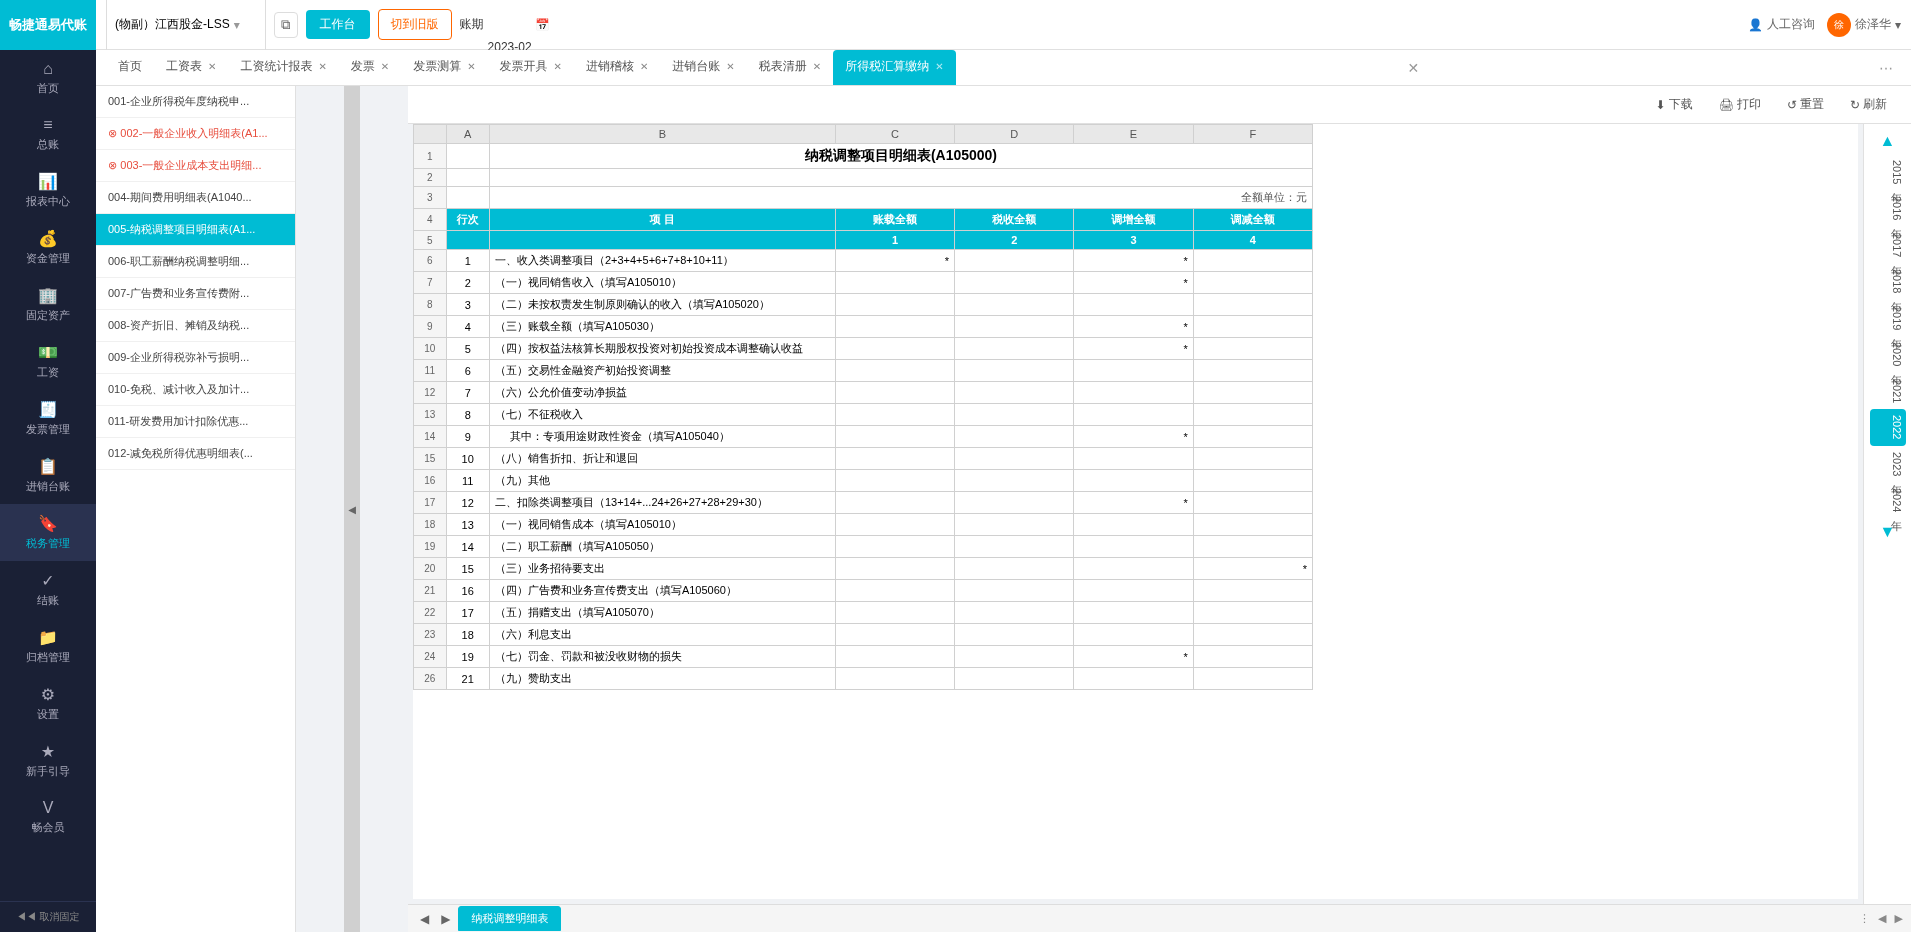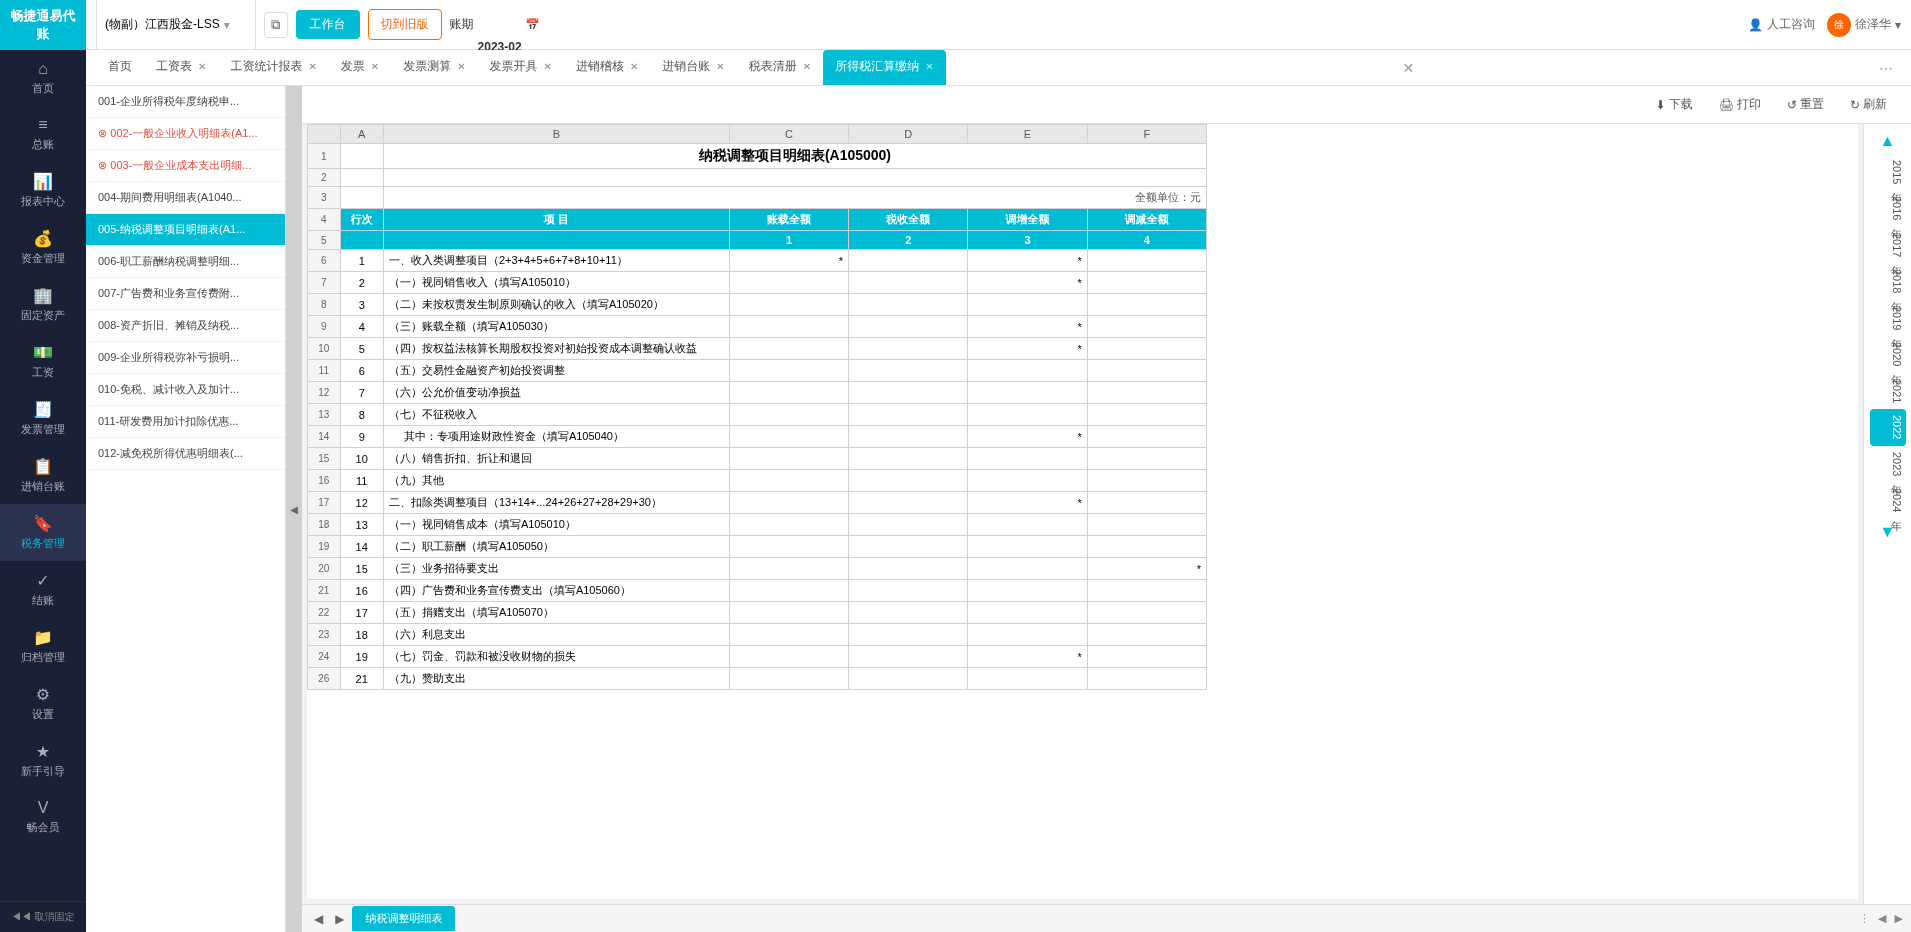--- a/index.html
+++ b/index.html
@@ -1,19 +1,19 @@
 <!DOCTYPE html>
 <html><head>
   <meta charset="utf-8">
   <style>
     * { box-sizing: border-box; margin: 0; padding: 0; }
     body { font-family: 'Microsoft YaHei', SimSun, sans-serif; font-size: 12px; background: #f0f2f5; display: flex; height: 932px; overflow: hidden; }
 
     
-    .sidebar { width: 86px; background: #1a2035; display: flex; flex-direction: column; color: #ccc; flex-shrink: 0; }
+    .sidebar { width: 96px; background: #1a2035; display: flex; flex-direction: column; color: #ccc; flex-shrink: 0; }
     .sidebar-logo { background: #00bcd4; color: white; padding: 10px 5px; text-align: center; font-size: 13px; font-weight: bold; height: 50px; display: flex; align-items: center; justify-content: center; }
     .sidebar-item { display: flex; flex-direction: column; align-items: center; padding: 10px 5px; cursor: pointer; font-size: 11px; color: #aab; gap: 3px; }
     .sidebar-item.active { background: #2a3250; color: #00bcd4; }
     .sidebar-item .icon { font-size: 16px; }
     .sidebar-footer { margin-top: auto; }
     .sidebar-pin { font-size: 10px; color: #888; padding: 8px; text-align: center; cursor: pointer; border-top: 1px solid #2a3250; margin-top: 27px; }
 
     
     .main { flex: 1; display: flex; flex-direction: column; overflow: hidden; }
 
@@ -29,21 +29,21 @@
     .topbar-right .user { display: flex; align-items: center; gap: 4px; cursor: pointer; }
 
     
     .nav-tabs { background: white; display: flex; align-items: center; padding: 0 10px; border-bottom: 1px solid #e0e0e0; flex-shrink: 0; height: 36px; overflow-x: auto; }
     .nav-tab { padding: 8px 12px; font-size: 12px; color: #555; cursor: pointer; white-space: nowrap; border-bottom: 2px solid transparent; display: flex; align-items: center; gap: 4px; }
     .nav-tab.active { background: #00bcd4; color: white; border-radius: 4px 4px 0 0; }
     .nav-tab .close { color: inherit; opacity: 0.7; margin-left: 2px; font-size: 10px; }
     .nav-tab-close-btn { margin-left: auto; padding: 4px 8px; cursor: pointer; color: #999; font-size: 14px; }
 
     
-    .content { flex: 1; display: flex; overflow: hidden; }
+    .content { flex: 1; display: flex; overflow: hidden; gap: 48px; }
 
     
     .left-panel { width: 200px; background: white; border-right: 1px solid #e0e0e0; overflow-y: auto; flex-shrink: 0; }
     .left-panel-item { padding: 8px 12px; font-size: 11px; color: #444; cursor: pointer; border-bottom: 1px solid #f0f0f0; }
     .left-panel-item.active { background: #00bcd4; color: white; }
     .left-panel-item.error { color: #e74c3c; }
     .left-panel-item.error::before { content: '⊗ '; }
 
     
     .right-content { flex: 1; display: flex; flex-direction: column; overflow: hidden; background: #f0f2f5; }
@@ -163,21 +163,21 @@
   <div class="topbar">
     <div class="company-selector">
       <span>(物副）江西股金-LSS</span>
       <span class="arrow">▾</span>
     </div>
     <button class="copy-btn">⧉</button>
     <button class="workbench-btn">工作台</button>
     <button class="old-version-btn">切到旧版</button>
     <span class="period-label">
       <span>账期</span>
-      <span style="color:#333;font-weight:bold;margin-top:45px;">2023-02</span>
+      <span style="color:#333;font-weight:normal;margin-top:45px;">2023-02</span>
       <span style="color:#00bcd4;cursor:pointer;">📅</span>
     </span>
     <div class="topbar-right">
       <div class="user">
         <span>👤</span>
         <span>人工咨询</span>
       </div>
       <div class="user">
         <span style="width:24px;height:24px;border-radius:50%;background:#ff6600;color:white;display:inline-flex;align-items:center;justify-content:center;font-size:10px;">徐</span>
         <span>徐泽华</span>

